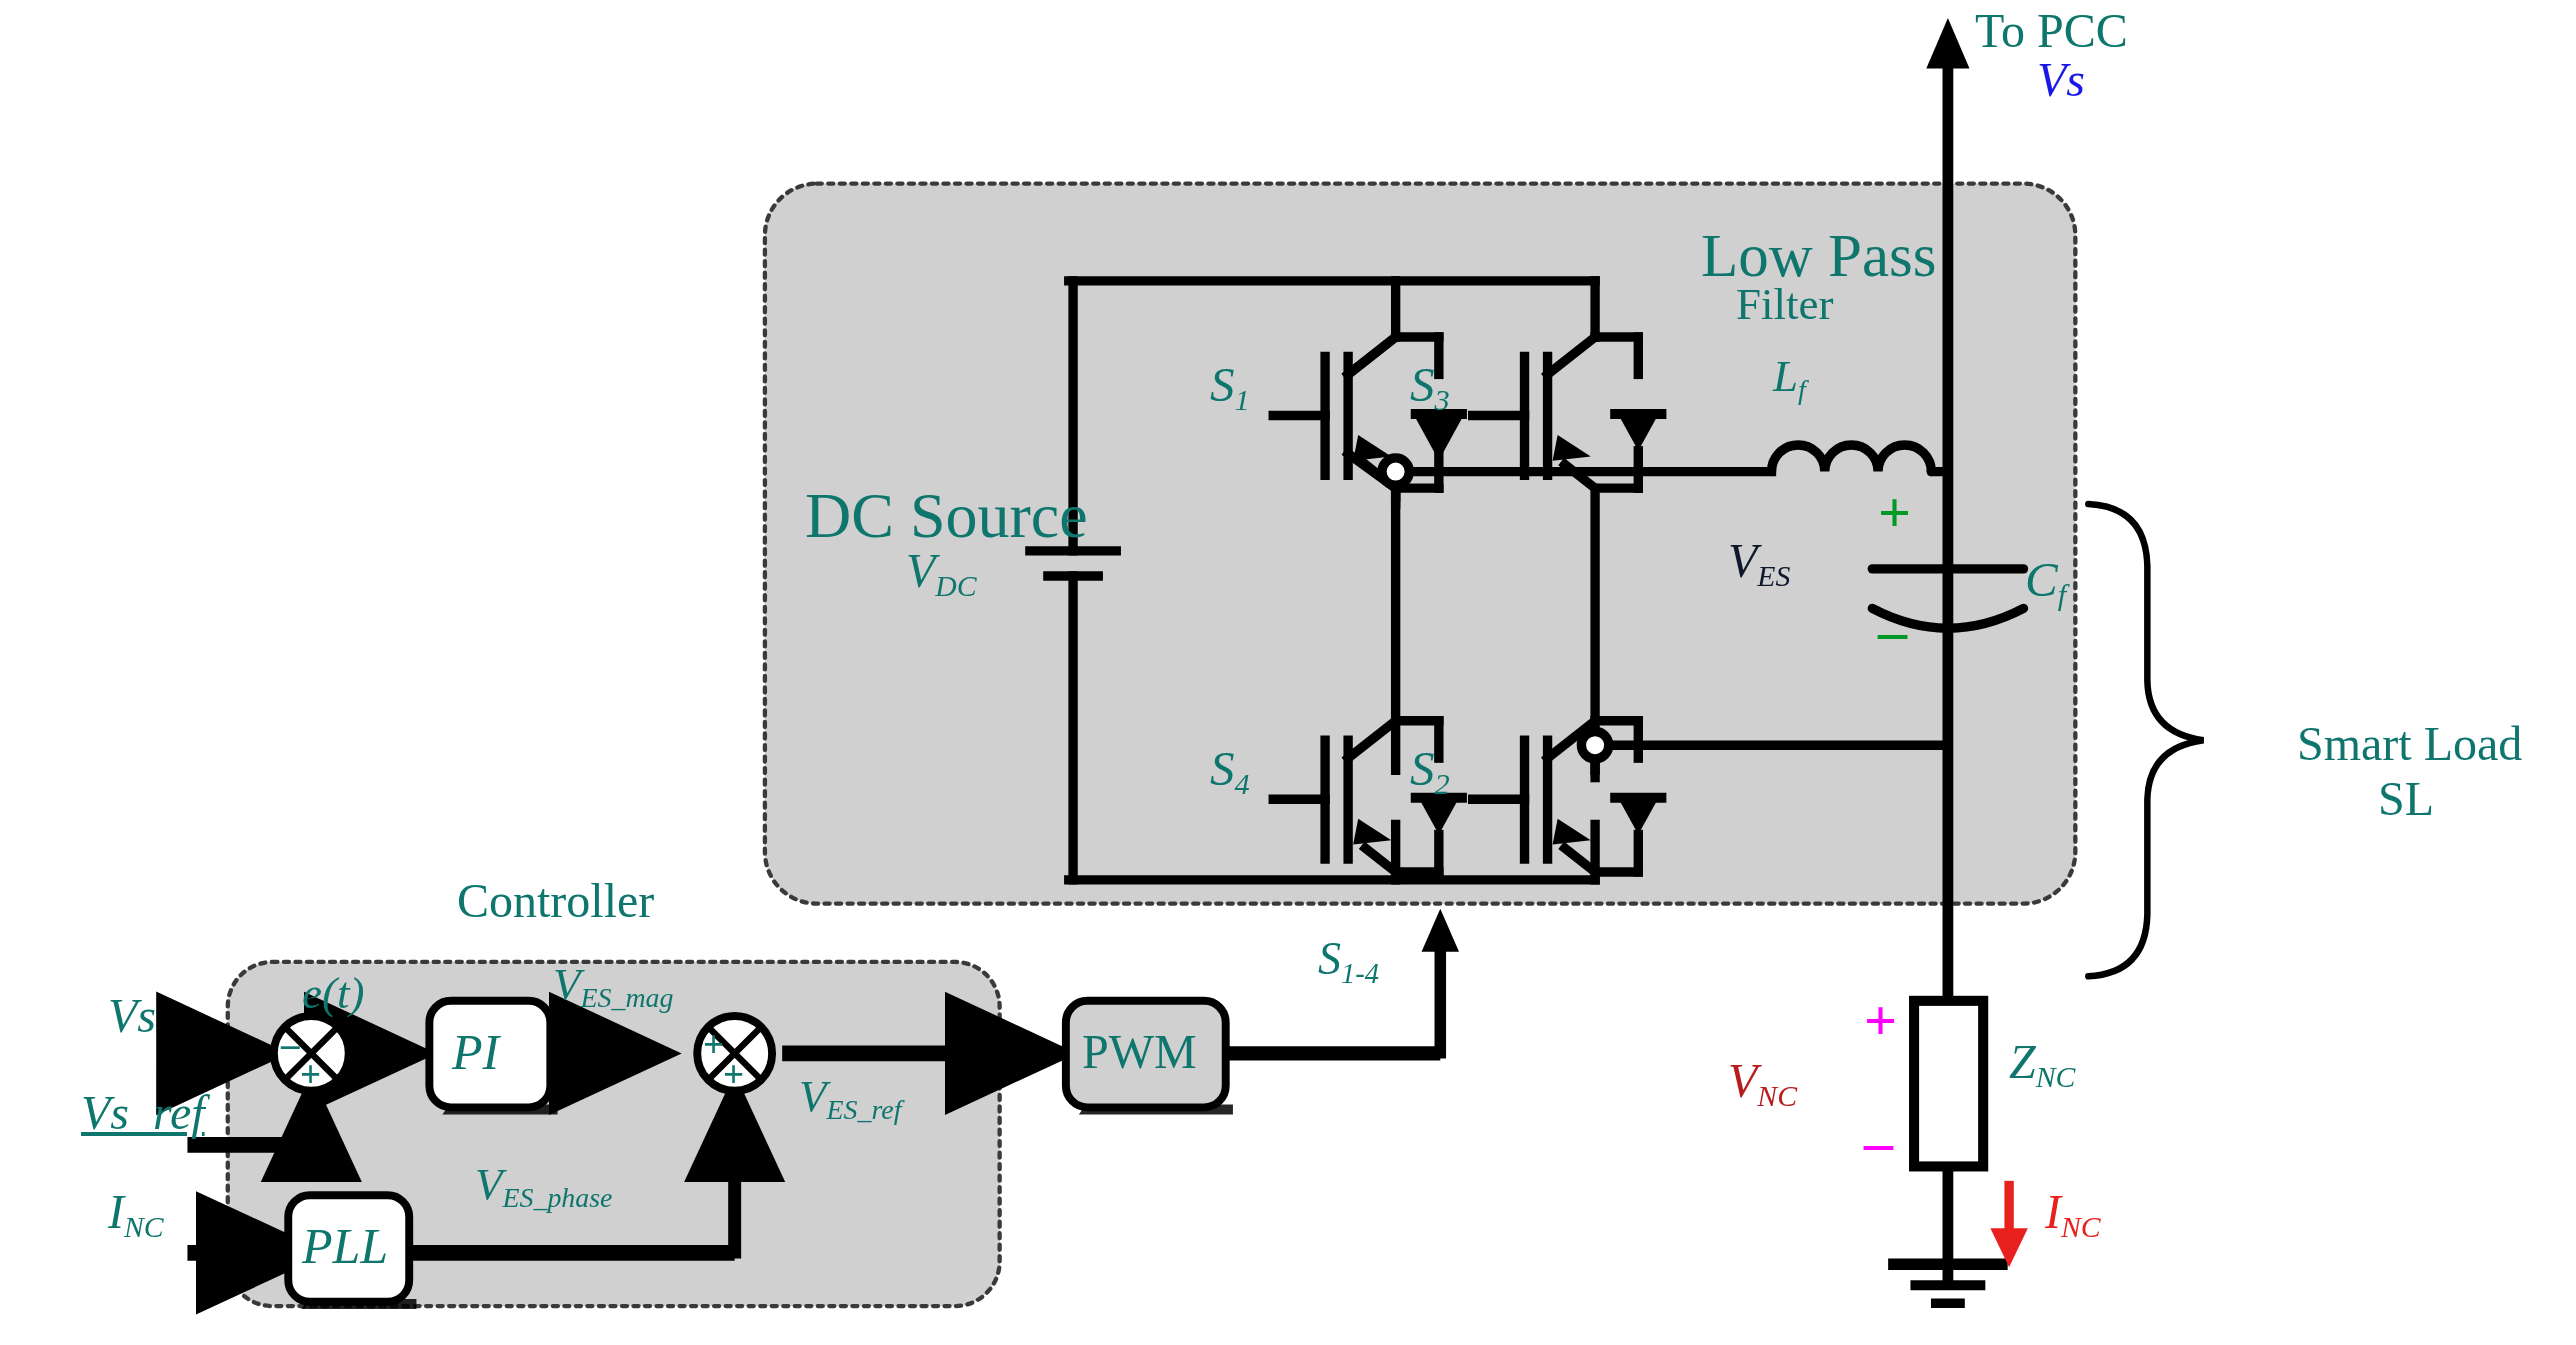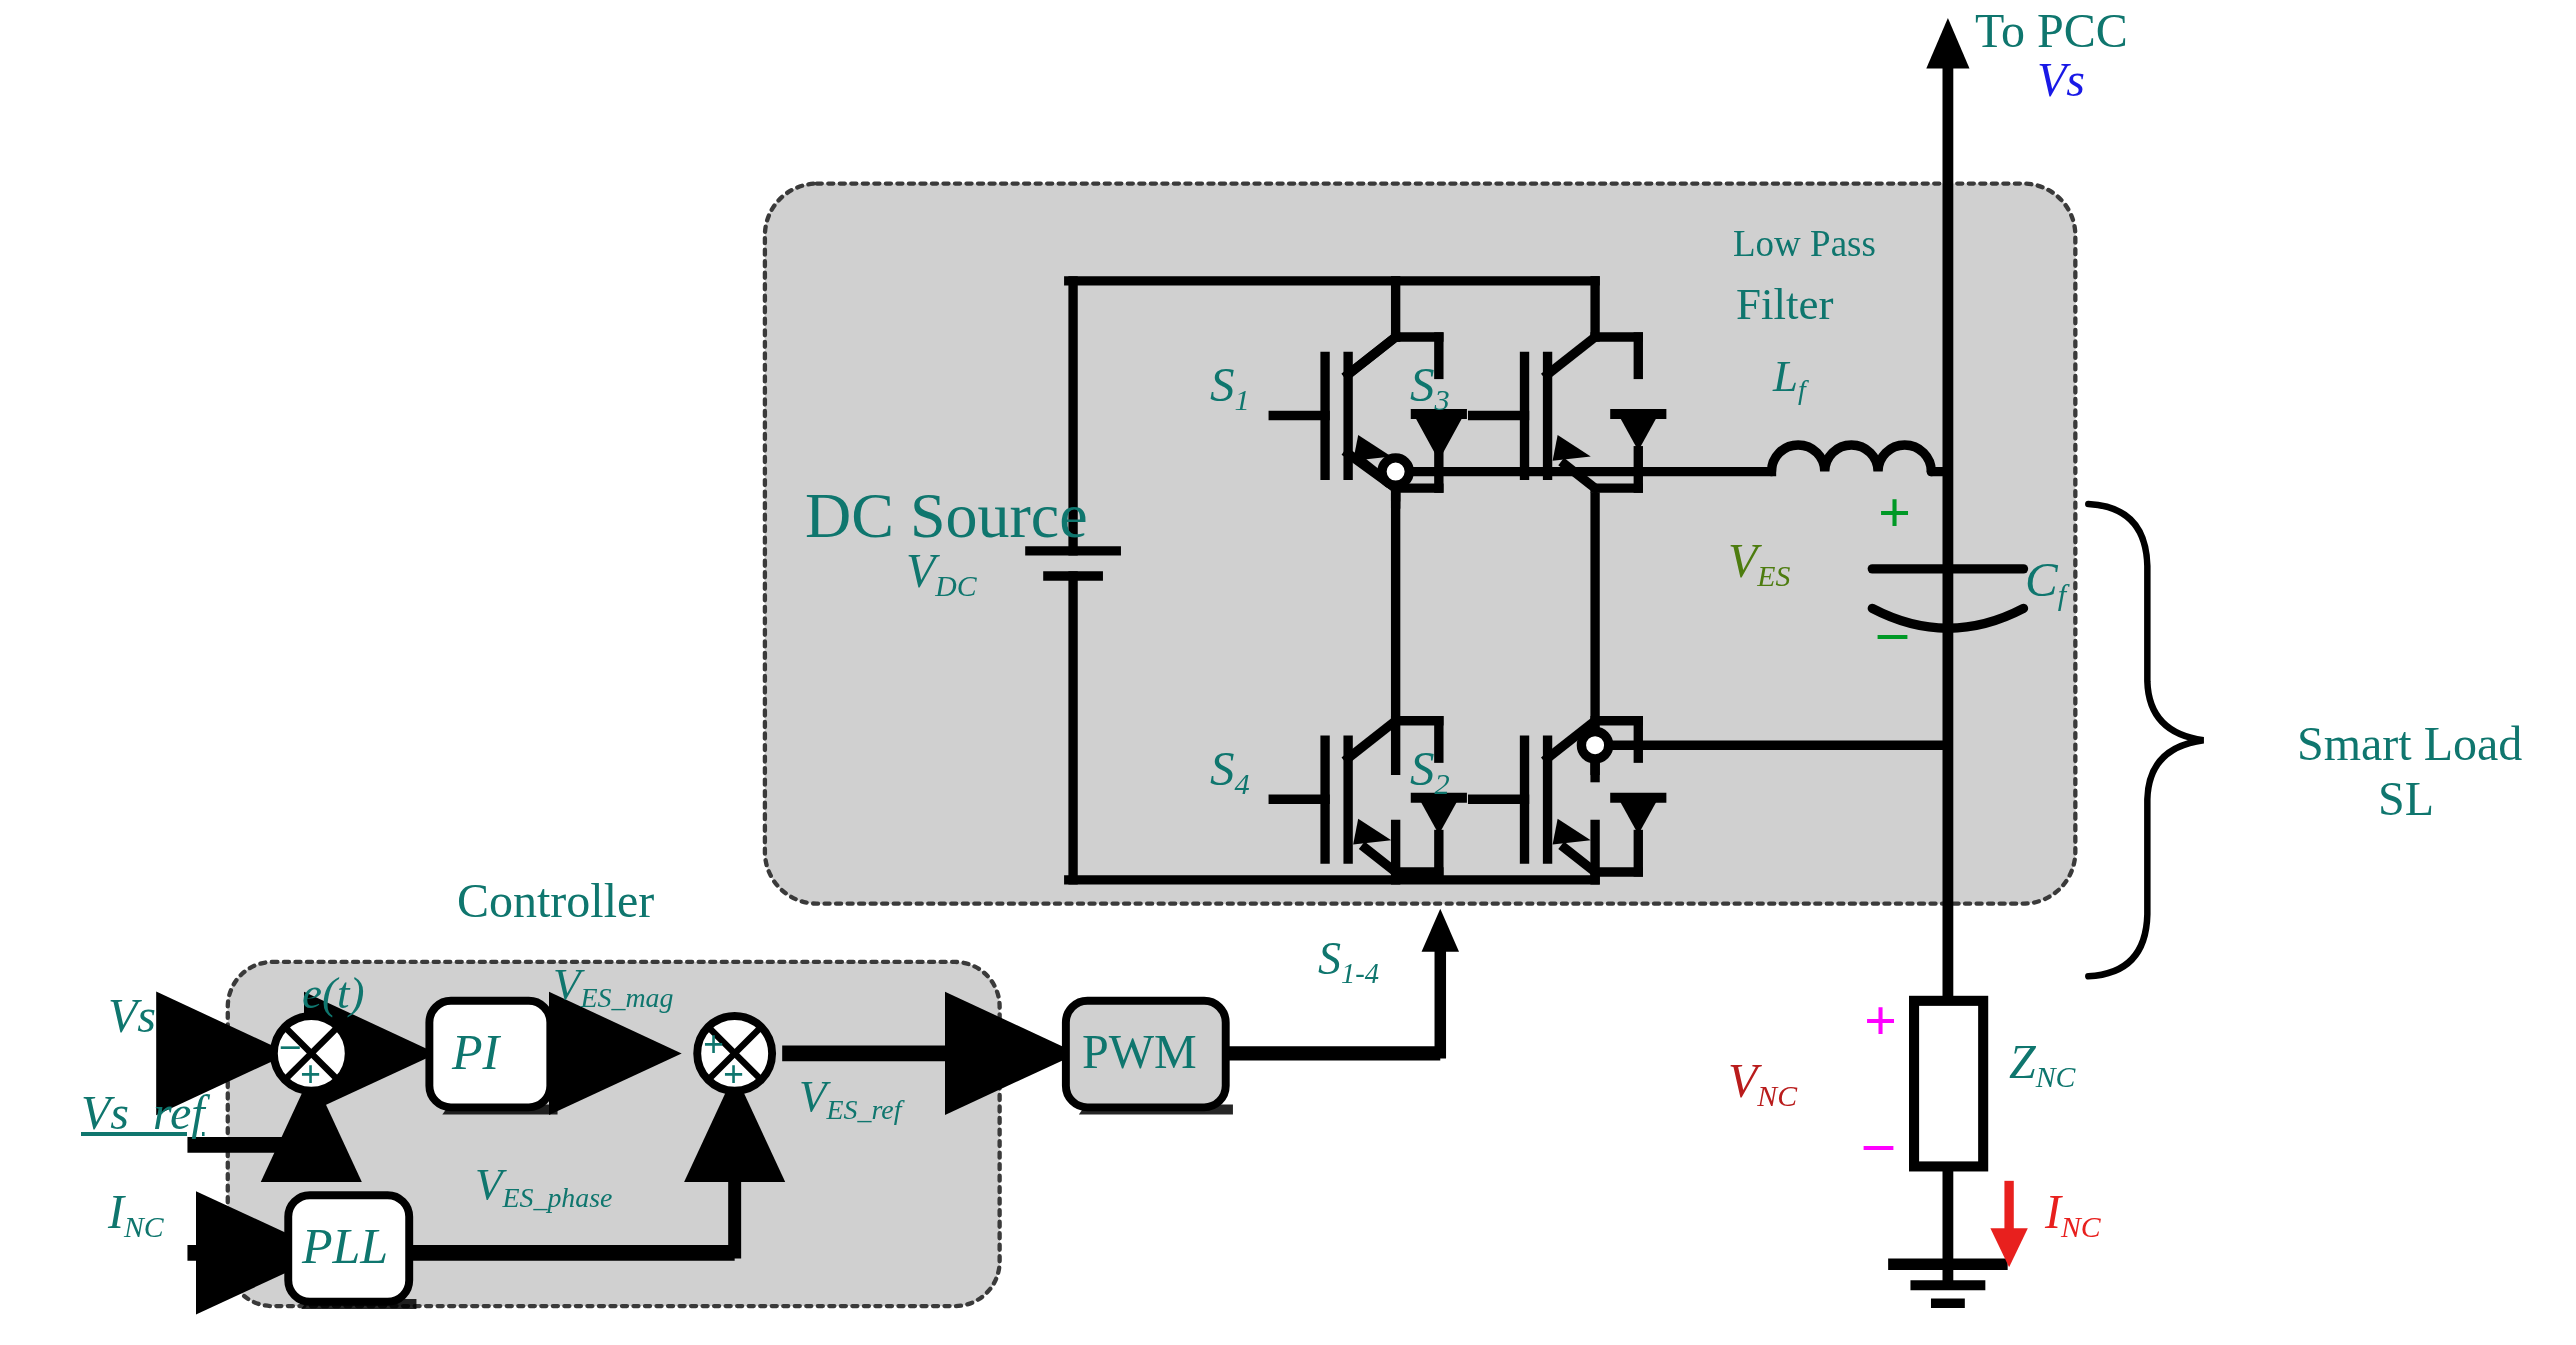--- a/index.html
+++ b/index.html
@@ -255,31 +255,31 @@
 <div class="lbl serif" style="left:1410px;top:360px;font-size:49px;">
   <span class="ital">S</span><span class="sub">3</span>
 </div>
 <div class="lbl serif" style="left:1210px;top:744px;font-size:49px;">
   <span class="ital">S</span><span class="sub">4</span>
 </div>
 <div class="lbl serif" style="left:1410px;top:744px;font-size:49px;">
   <span class="ital">S</span><span class="sub">2</span>
 </div>
 
-<div class="lbl serif" style="left:1701px;top:225px;font-size:37px;margin-left:32px;">Low Pass</div>
+<div class="lbl serif" style="left:1701px;top:225px;font-size:61px;">Low Pass</div>
 <div class="lbl serif" style="left:1736px;top:282px;font-size:45px;">Filter</div>
 <div class="lbl serif" style="left:1773px;top:354px;font-size:45px;">
   <span class="ital">L</span><span class="sub">f</span>
 </div>
 
 <div class="lbl serif" style="left:2025px;top:555px;font-size:49px;">
   <span class="ital">C</span><span class="sub">f</span>
 </div>
 
-<div class="lbl serif" style="left:1728px;top:537px;font-size:48px;color:#4d7c0f;">
+<div class="lbl serif" style="left:1728px;top:537px;font-size:48px;color:#0f172a;">
   <span class="ital">V</span><span class="sub">ES</span>
 </div>
 <div class="lbl serif" style="left:1878px;top:484px;font-size:58px;font-weight:bold;color:#009926;">+</div>
 <div class="lbl serif" style="left:1878px;top:602px;font-size:58px;font-weight:bold;color:#009926;">–</div>
 
 <div class="lbl serif" style="left:1975px;top:7.2px;font-size:48px;">To PCC</div>
 <div class="lbl serif ital" style="left:2037px;top:56px;font-size:48px;color:#1919E6;">Vs</div>
 
 <div class="lbl serif" style="left:2009px;top:1038px;font-size:48px;">
   <span class="ital">Z</span><span class="sub">NC</span>

